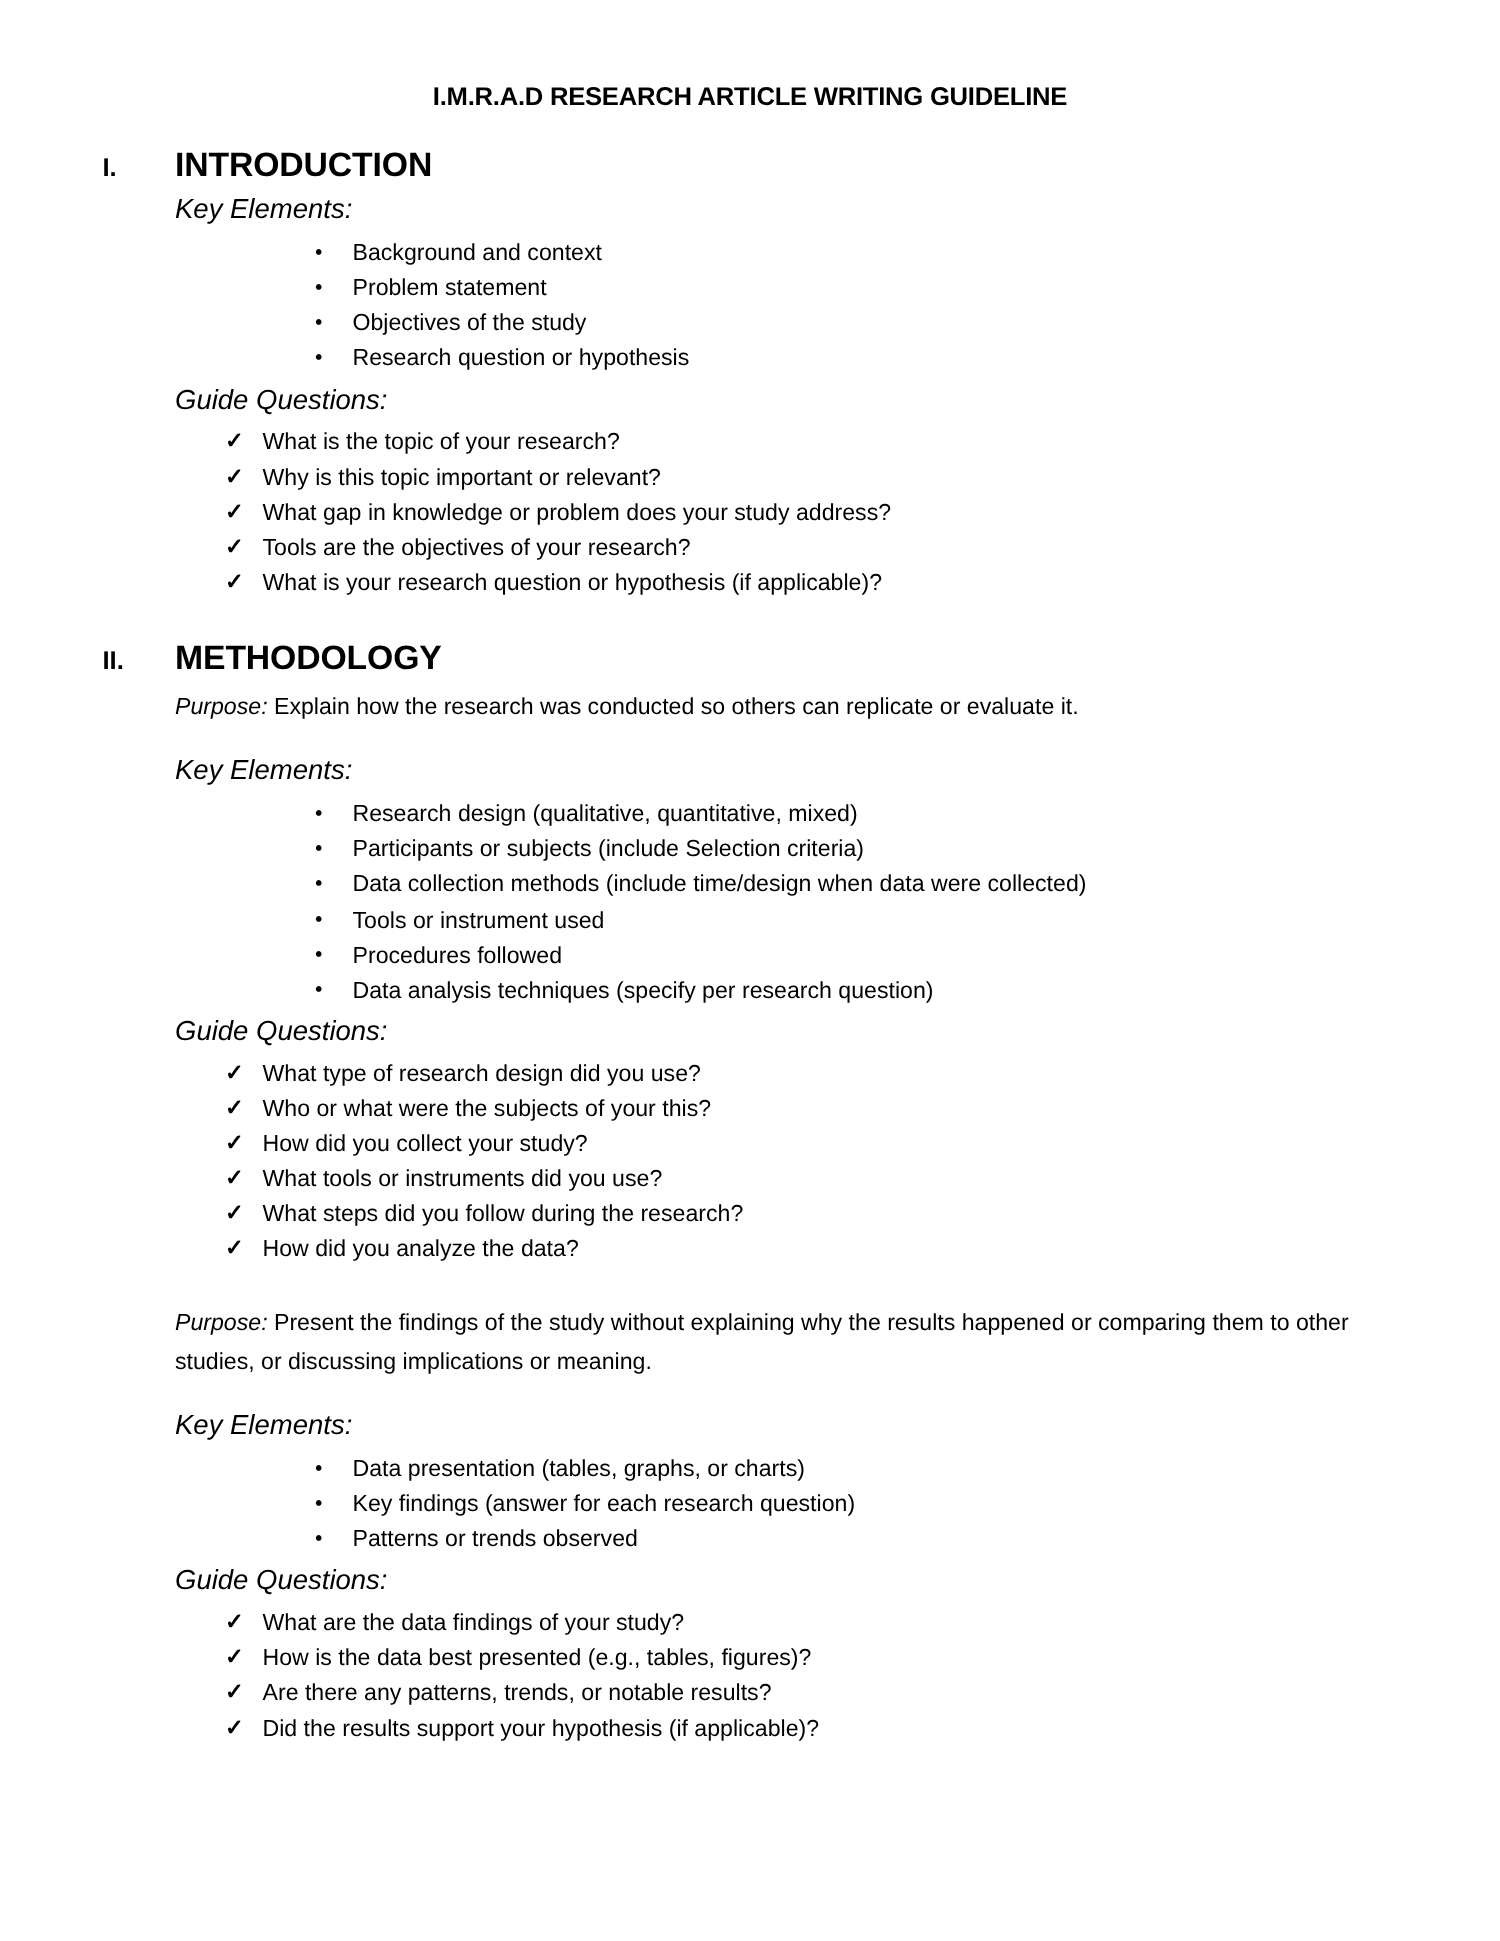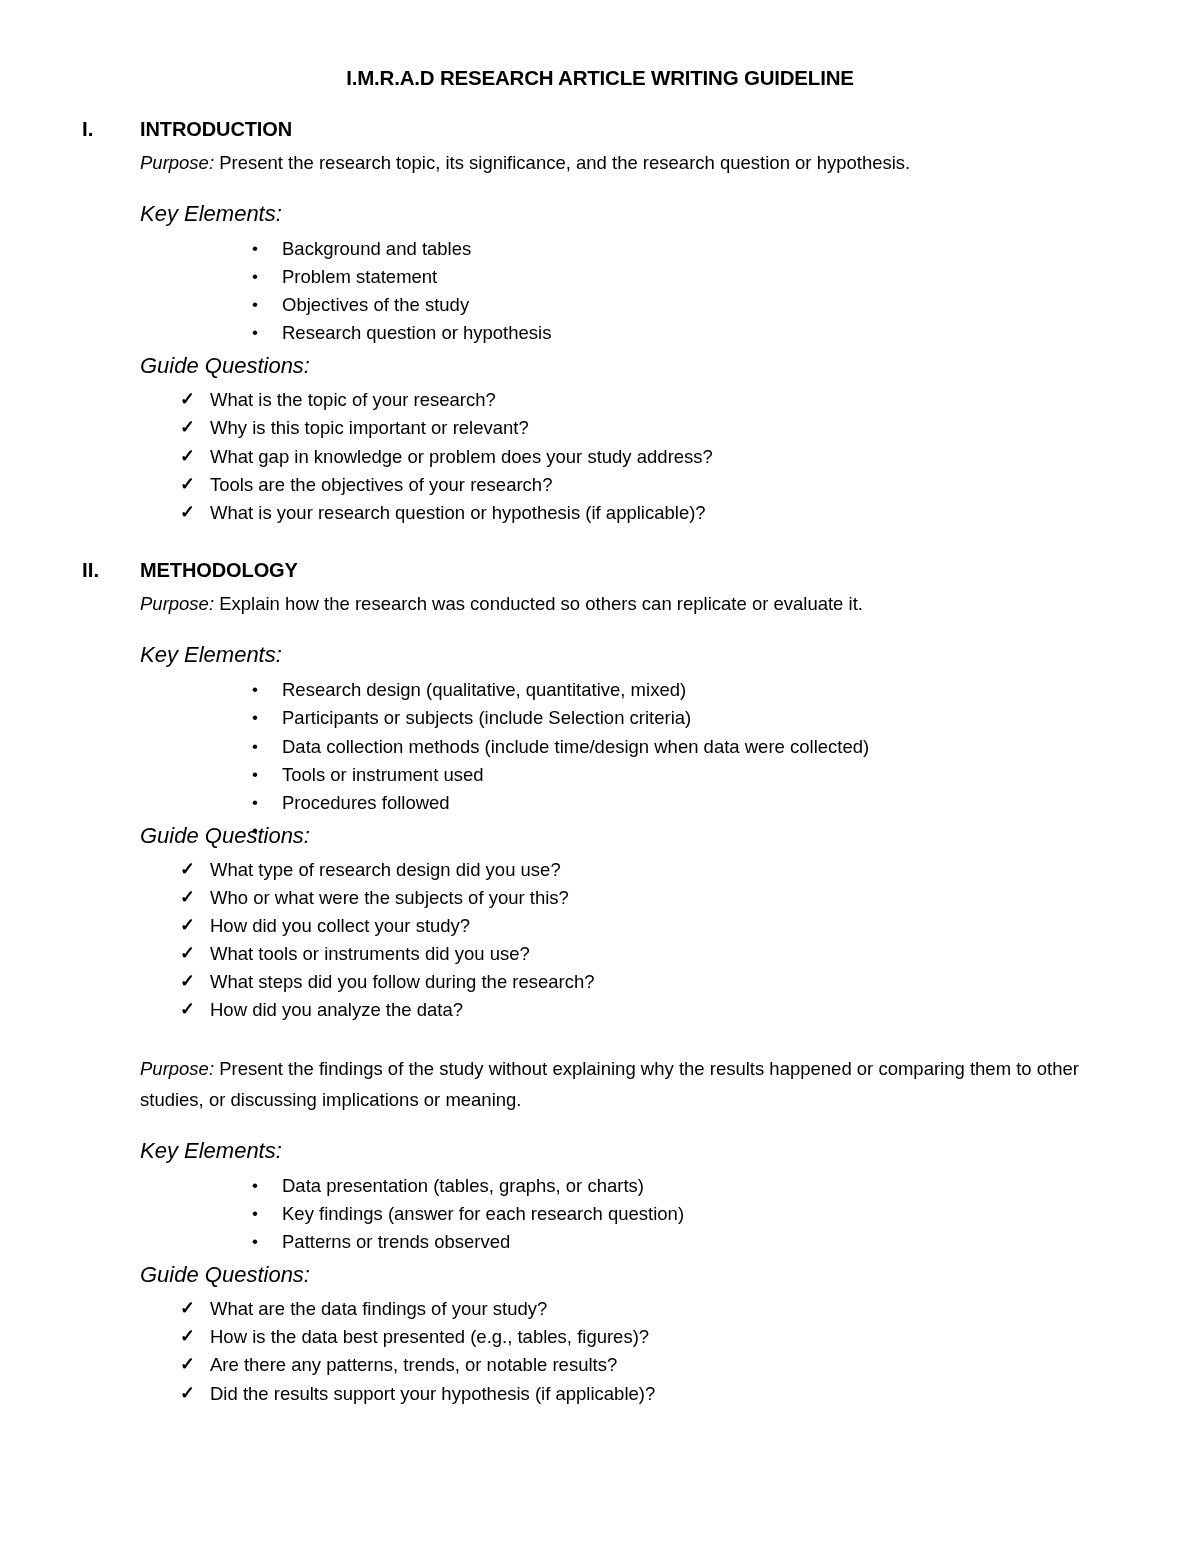--- a/index.html
+++ b/index.html
@@ -48,21 +48,21 @@
   }
   .section-numeral {
     font-weight: bold;
     font-size: 20.5px;
     width: 58px;
     flex: 0 0 58px;
     line-height: 1.25;
   }
   .section-title {
     font-weight: bold;
-    font-size: 20px;
+    font-size: 27px;
     letter-spacing: -0.1px;
     line-height: 1.25;
   }
 
   
   .purpose {
     margin-left: 140px;
     margin-right: 70px;
     font-size: 18.5px;
     line-height: 1.63;
@@ -126,24 +126,23 @@
 <div class="page">
 
   <h1 class="doc-title">I.M.R.A.D RESEARCH ARTICLE WRITING GUIDELINE</h1>
 
   <div id="sections-root">
       <div class="section first">
         <div class="section-head">
           <span class="section-numeral">I.</span>
           <span class="section-title">INTRODUCTION</span>
         </div>
-        <p class="purpose"><span class="lbl">Purpose:</span> <span>Present the research topic, its significance, and the research question or hypothesis.</span></p>
         <div class="sub-label">Key Elements:</div>
         <ul class="dot-list">
-          <li><span class="bullet-dot">•</span><span>Background and tables</span></li>
+          <li><span class="bullet-dot">•</span><span>Background and context</span></li>
           <li><span class="bullet-dot">•</span><span>Problem statement</span></li>
           <li><span class="bullet-dot">•</span><span>Objectives of the study</span></li>
           <li><span class="bullet-dot">•</span><span>Research question or hypothesis</span></li>
         </ul>
         <div class="sub-label gq">Guide Questions:</div>
         <ul class="check-list">
           <li><span class="bullet-check">✓</span><span>What is the topic of your research?</span></li>
           <li><span class="bullet-check">✓</span><span>Why is this topic important or relevant?</span></li>
           <li><span class="bullet-check">✓</span><span>What gap in knowledge or problem does your study address?</span></li>
           <li><span class="bullet-check">✓</span><span>Tools are the objectives of your research?</span></li>
@@ -156,21 +155,21 @@
           <span class="section-title">METHODOLOGY</span>
         </div>
         <p class="purpose"><span class="lbl">Purpose:</span> <span>Explain how the research was conducted so others can replicate or evaluate it.</span></p>
         <div class="sub-label">Key Elements:</div>
         <ul class="dot-list">
           <li><span class="bullet-dot">•</span><span>Research design (qualitative, quantitative, mixed)</span></li>
           <li><span class="bullet-dot">•</span><span>Participants or subjects (include Selection criteria)</span></li>
           <li><span class="bullet-dot">•</span><span>Data collection methods (include time/design when data were collected)</span></li>
           <li><span class="bullet-dot">•</span><span>Tools or instrument used</span></li>
           <li><span class="bullet-dot">•</span><span>Procedures followed</span></li>
-          <li><span class="bullet-dot">•</span></li>
+          <li><span class="bullet-dot">•</span><span>Data analysis techniques (specify per research question)</span></li>
         </ul>
         <div class="sub-label gq">Guide Questions:</div>
         <ul class="check-list">
           <li><span class="bullet-check">✓</span><span>What type of research design did you use?</span></li>
           <li><span class="bullet-check">✓</span><span>Who or what were the subjects of your this?</span></li>
           <li><span class="bullet-check">✓</span><span>How did you collect your study?</span></li>
           <li><span class="bullet-check">✓</span><span>What tools or instruments did you use?</span></li>
           <li><span class="bullet-check">✓</span><span>What steps did you follow during the research?</span></li>
           <li><span class="bullet-check">✓</span><span>How did you analyze the data?</span></li>
         </ul>

